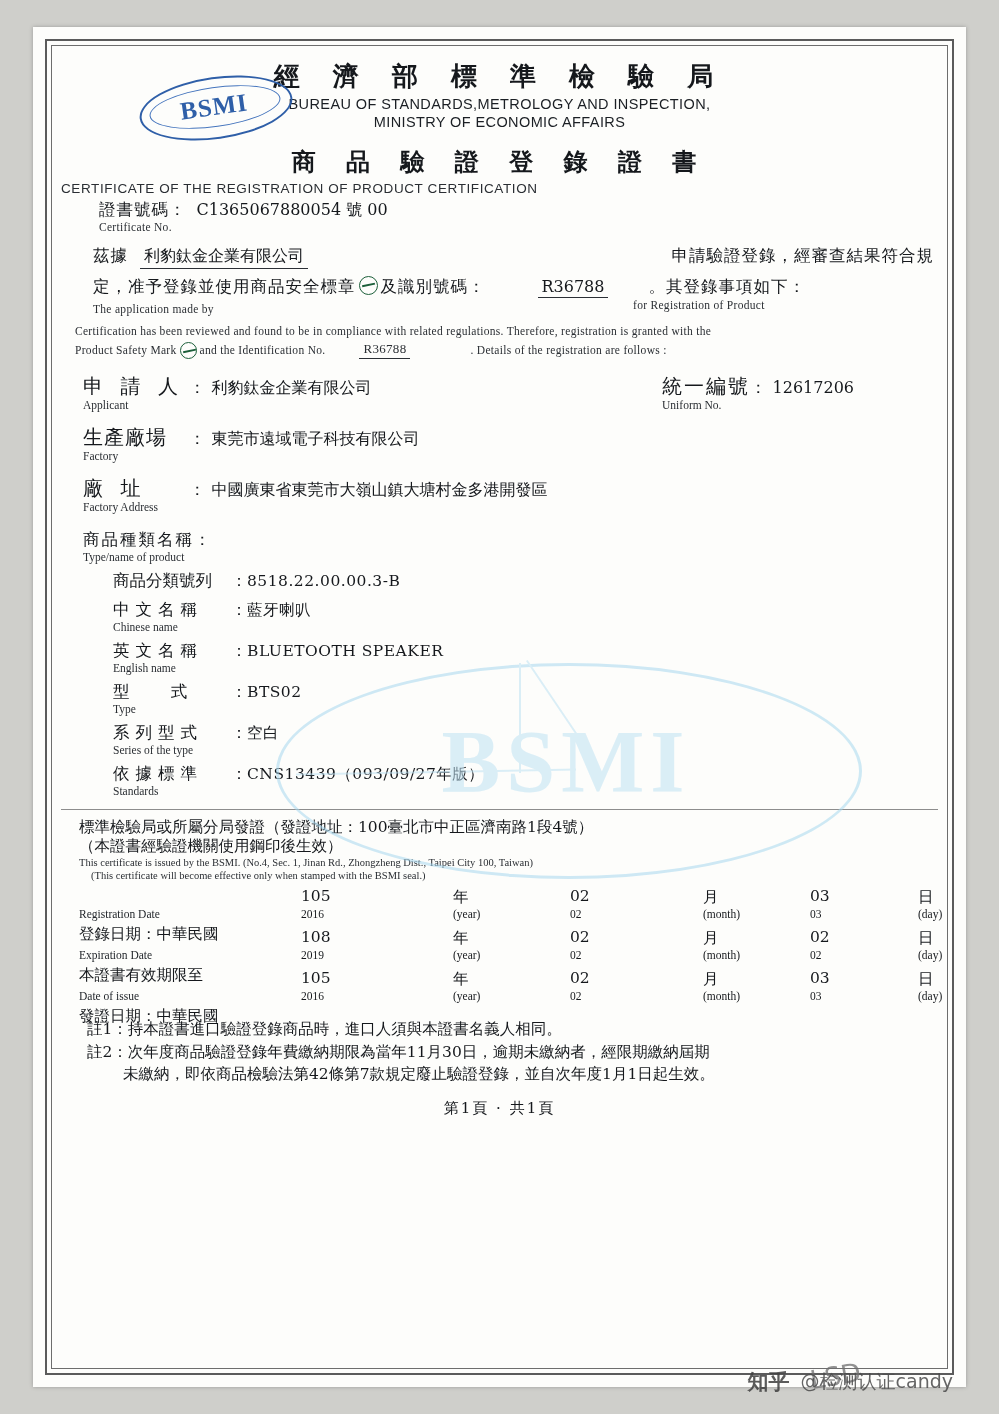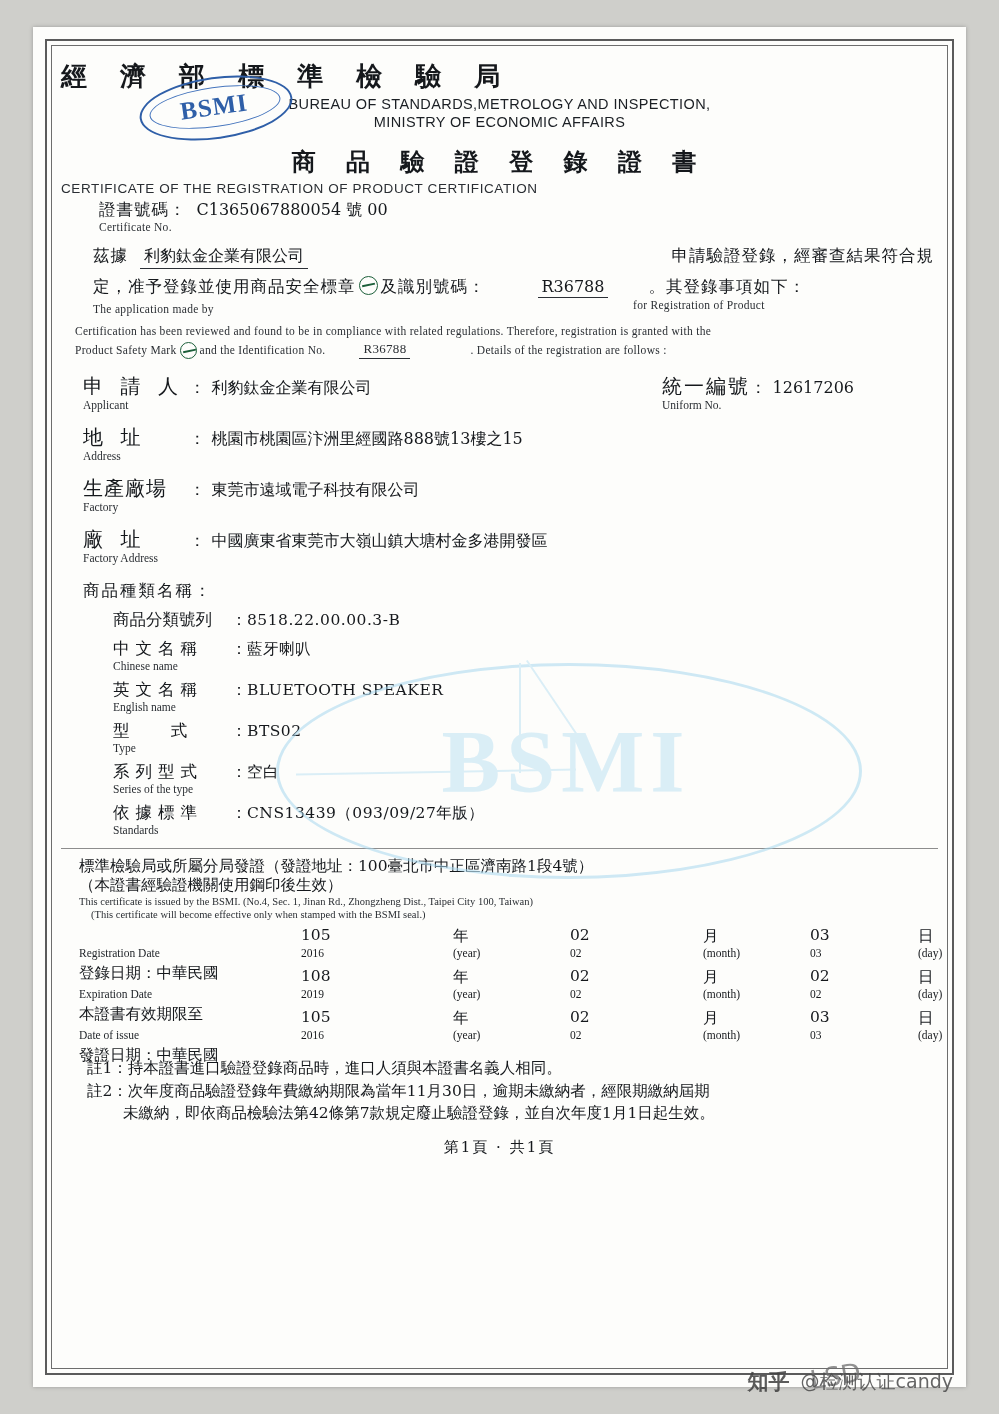--- a/index.html
+++ b/index.html
@@ -23,21 +23,21 @@
     position:absolute;left:18px;top:18px;right:18px;bottom:18px;
     border:1px solid #6d6d6d;
   }
   .content{
     position:absolute;left:28px;top:26px;right:28px;bottom:26px;
     color:#15181c;
   }
   
   .hdr{position:relative;height:140px;}
   .hdr-title-cn{
-    text-align:left;font-size:26px;letter-spacing:12px;
+    text-align:center;font-size:26px;letter-spacing:12px;
     font-family:"DejaVu Serif", serif;font-weight:700;
     padding-top:6px;color:#15181c;
   }
   .hdr-title-en1,.hdr-title-en2{
     text-align:center;font-family:"Liberation Sans", sans-serif;
     font-size:14.5px;letter-spacing:.4px;margin-top:2px;color:#1b1f24;
   }
   .hdr-sub-cn{
     text-align:center;font-size:24px;letter-spacing:11px;margin-top:16px;
     font-family:"DejaVu Serif", serif;font-weight:700;
@@ -247,39 +247,36 @@
 
       <div class="fld">
         <span class="k">申 請 人</span><span class="sep">：</span><span class="v">利豹鈦金企業有限公司</span>
         <span class="ken">Applicant</span>
         <div class="fld-right" style="right:84px;top:0;">
           <span class="k">統一編號</span><span class="sep">：</span><span class="v">12617206</span>
           <span class="ken">Uniform No.</span>
         </div>
       </div>
 
-      <div class="fld" style="margin-top:13px;">
-        <span class="k">地 址</span><span class="sep">：</span><span class="v">桃園市桃園區汴洲里經國路888號13樓之15</span>
-        <span class="ken">Address</span>
-      </div>
 
       <div class="fld" style="margin-top:13px;">
         <span class="k" style="letter-spacing:1px;">生產廠場</span><span class="sep">：</span><span class="v">東莞市遠域電子科技有限公司</span>
         <span class="ken">Factory</span>
       </div>
 
       <div class="fld" style="margin-top:13px;">
         <span class="k">廠 址</span><span class="sep">：</span><span class="v">中國廣東省東莞市大嶺山鎮大塘村金多港開發區</span>
         <span class="ken">Factory Address</span>
       </div>
     </div>
 
     <div class="prod" style="padding-left:22px;">
       <div class="prod-head">
         <span class="k">商品種類名稱：</span>
+        <span class="ken" style="display:block;font-family:'Liberation Serif',serif;font-size:11.5px;color:#2a2e33;">Type/name of product</span>
       </div>
 
       <div class="prod-list">
         <div class="item">
           <span class="k">商品分類號列</span><span>：</span><span class="v">8518.22.00.00.3-B</span>
         </div>
         <div class="item">
           <span class="k kspread">中文名稱</span><span>：</span><span class="v">藍牙喇叭</span>
           <span class="ken">Chinese name</span>
         </div>

